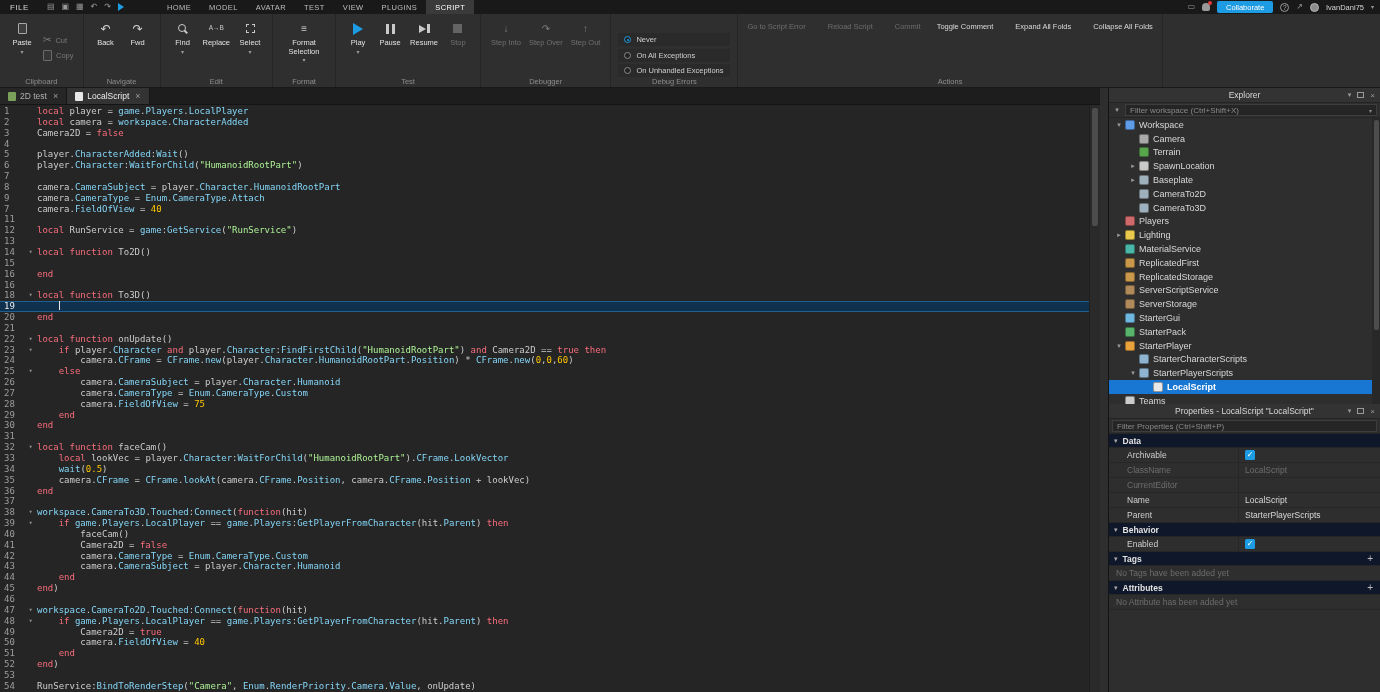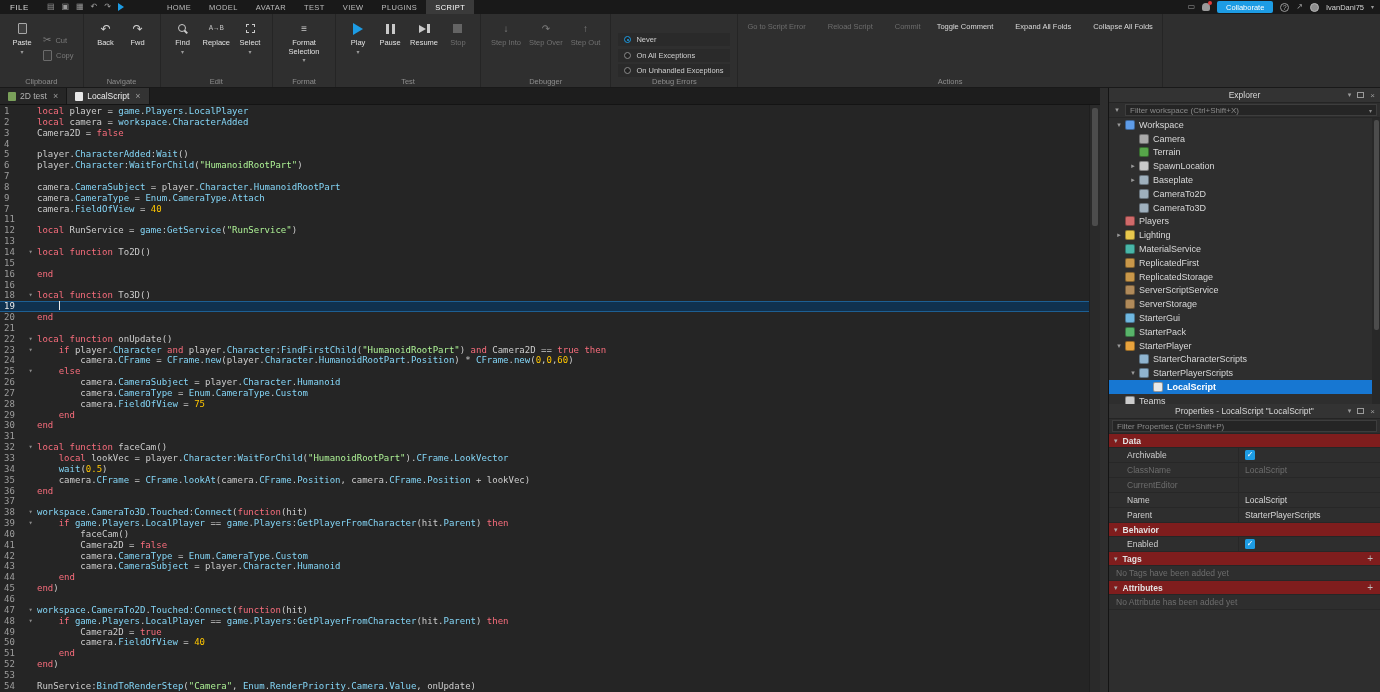--- a/index.html
+++ b/index.html
@@ -103,21 +103,21 @@
   .tree{flex:1;overflow:hidden;position:relative;}
   .trow{height:13.8px;display:flex;align-items:center;font-size:9px;color:#d8d8d8;}
   .trow .arr{width:12px;font-size:7px;color:#9a9a9a;text-align:center;flex:0 0 12px;}
   .ticon{width:10px;height:10px;border-radius:2px;flex:0 0 10px;margin-right:4px;border:1px solid rgba(0,0,0,.35);}
   .trow.selected{background:var(--selection,#1777d2);color:#fff;font-weight:bold;}
   .tree-scroll{position:absolute;right:0;top:0;width:8px;bottom:0;background:#282828;}
   .tree-thumb{position:absolute;top:2px;left:1.5px;right:1.5px;height:210px;background:#4c4c4c;border-radius:2px;}
 
   .props{flex:1;display:flex;flex-direction:column;min-height:0;}
   .psections{flex:1;display:flex;flex-direction:column;overflow:hidden;}
-  .sect-h{height:14px;background:#7f1d1d;display:flex;align-items:center;font-size:8.5px;color:#e2e2e2;font-weight:bold;padding-left:5px;gap:5px;border-bottom:1px solid #262626;flex:0 0 auto;position:relative;}
+  .sect-h{height:14px;background:#0f172a;display:flex;align-items:center;font-size:8.5px;color:#e2e2e2;font-weight:bold;padding-left:5px;gap:5px;border-bottom:1px solid #262626;flex:0 0 auto;position:relative;}
   .sect-h .arr{font-size:7px;color:#aaa;font-weight:normal;}
   .sect-h .plus{position:absolute;right:7px;color:#bdbdbd;font-weight:normal;font-size:10px;}
   .prow{height:15px;display:flex;border-bottom:1px solid #272727;font-size:8.5px;flex:0 0 auto;}
   .pname{flex:0 0 130px;display:flex;align-items:center;padding-left:18px;color:#cfcfcf;border-right:1px solid #272727;}
   .pval{flex:1;display:flex;align-items:center;padding-left:6px;color:#d8d8d8;}
   .prow.disabled .pname,.prow.disabled .pval{color:#6d6d6d;}
   .pcheck{width:10px;height:10px;background:var(--accent,#1d9ce4);border-radius:1.5px;color:#fff;font-size:8px;line-height:10px;text-align:center;}
   .pempty{height:15px;display:flex;align-items:center;padding-left:7px;color:#6d6d6d;font-size:8.5px;border-bottom:1px solid #272727;flex:0 0 auto;}
   .props-fill{flex:1;background:#2e2e2e;}
 </style>

